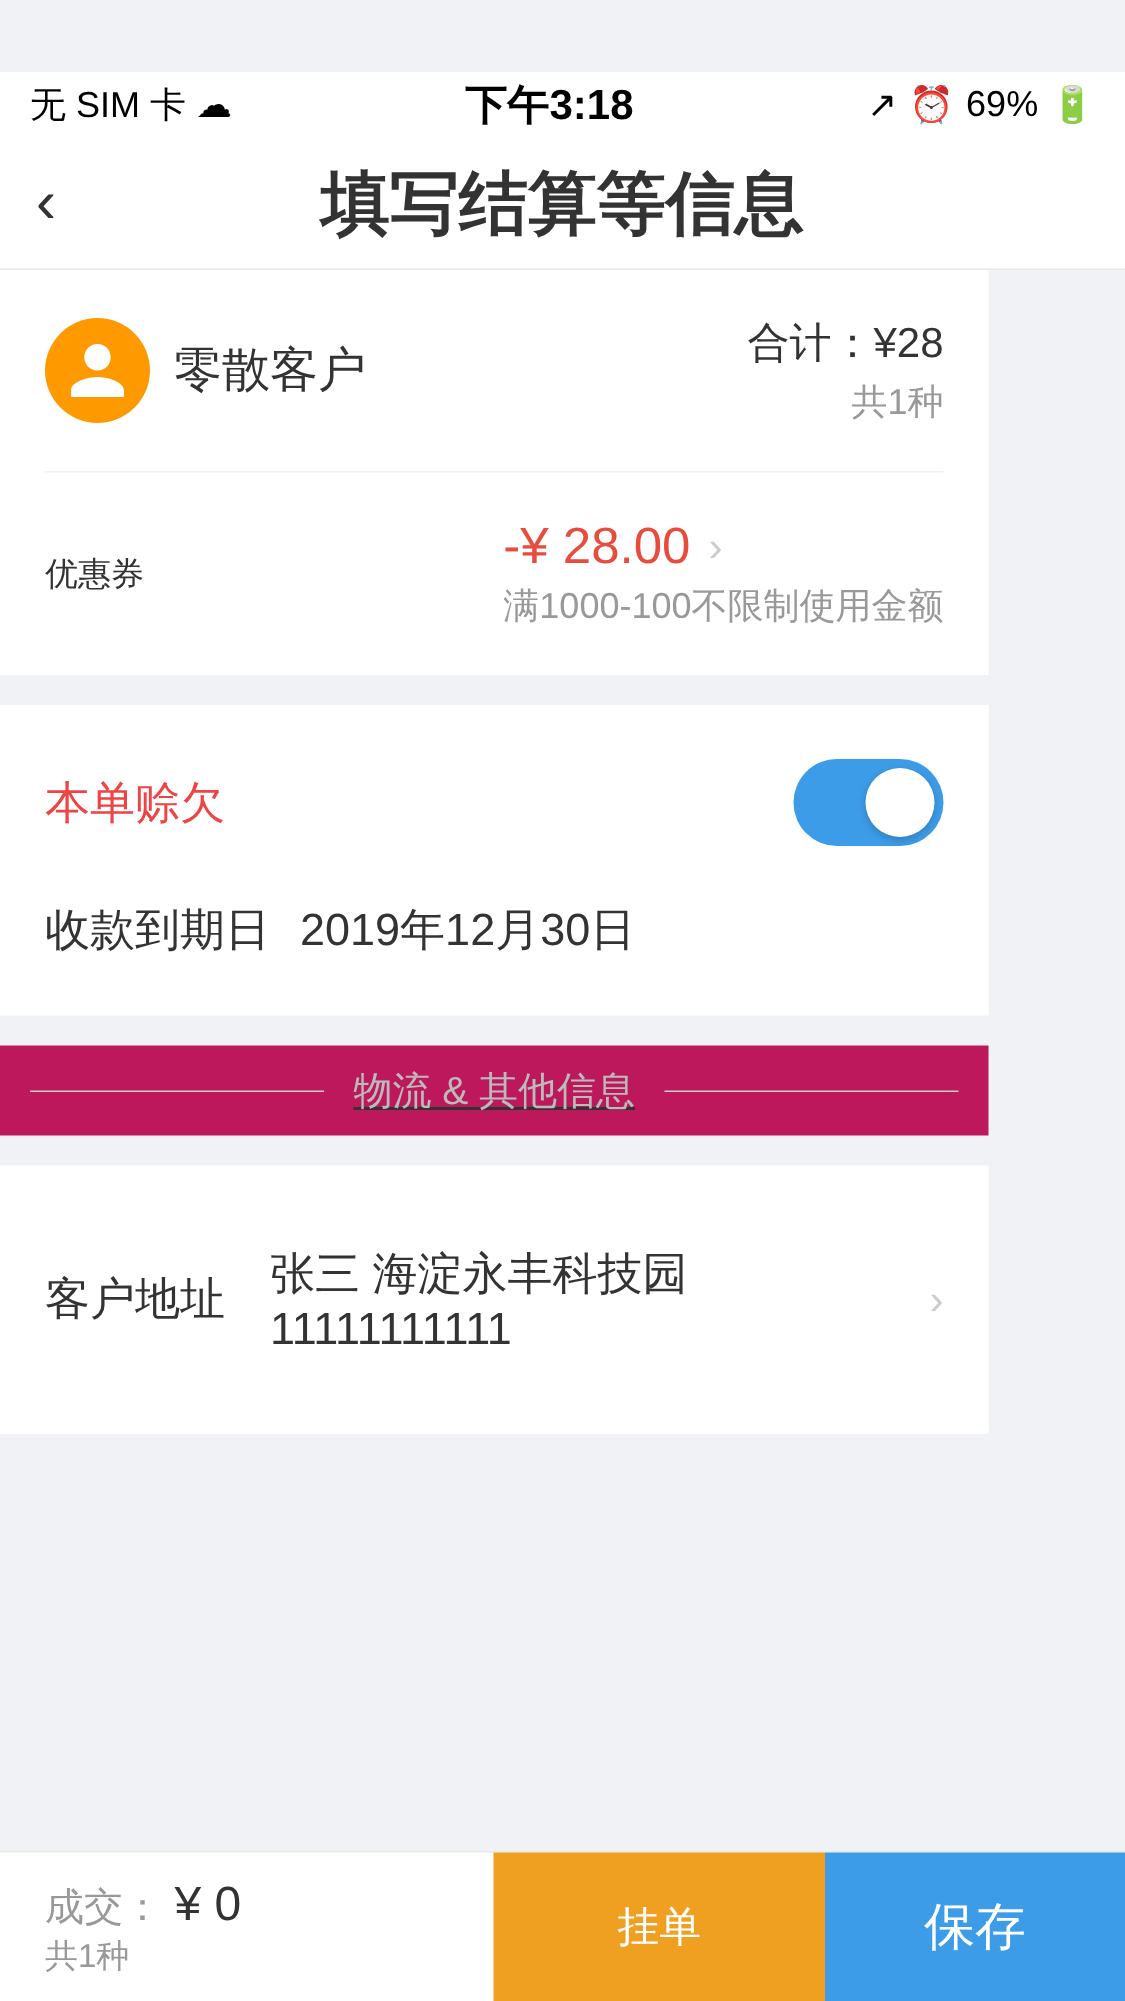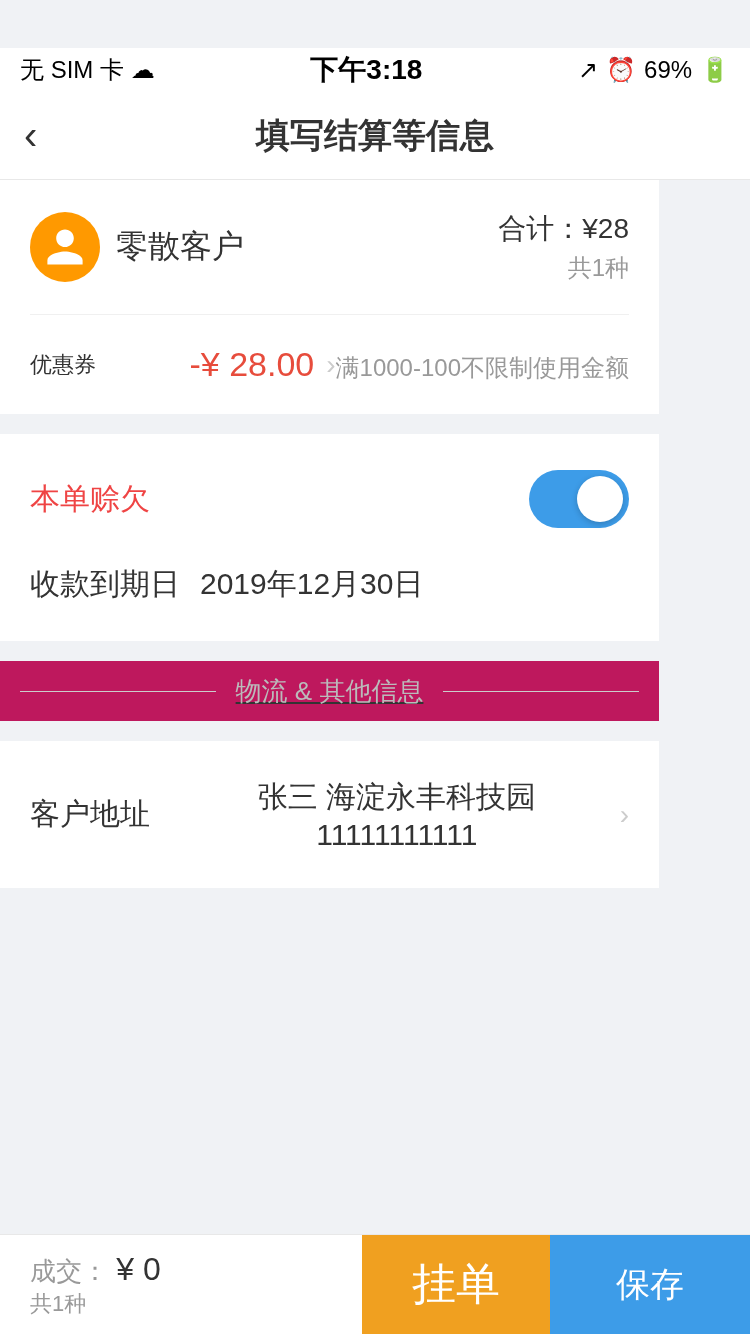--- a/index.html
+++ b/index.html
@@ -42,21 +42,21 @@
       border-bottom: 1px solid #e8e8e8;
     }
     .nav-back {
       position: absolute;
       left: 24px;
       font-size: 40px;
       color: #333;
       cursor: pointer;
     }
     .nav-title {
-      font-size: 34px;
+      font-size: 46px;
       font-weight: 600;
       color: #333;
     }
 
     
     .content {
       width: 659px;
       background: #f0f2f5;
     }
 
@@ -195,23 +195,22 @@
       flex: 1;
       height: 1px;
       background: #ccc;
       margin: 0 20px;
     }
     .logistics-label { font-size: 26px; color: #bbb; white-space: nowrap; }
 
     
     .address-section {
       background: #fff;
-      padding: 0 30px;
-      margin-bottom: 20px;
-      text-align: center;
+      padding: 16px 30px;
+      margin-bottom: 20px;
     }
     .address-row {
       display: flex;
       align-items: center;
       justify-content: space-between;
       padding: 36px 0;
     }
     .address-label { font-size: 30px; color: #333; margin-right: 30px; flex-shrink: 0; }
     .address-value { font-size: 30px; color: #333; flex: 1; }
 
@@ -228,25 +227,25 @@
       border-top: 1px solid #e8e8e8;
     }
     .bottom-info {
       flex: 1;
       padding: 0 30px;
     }
     .bottom-deal { font-size: 26px; color: #999; text-align: center; }
     .bottom-deal-val { font-size: 32px; color: #333; font-weight: 500; }
     .bottom-count { font-size: 22px; color: #999; }
     .btn-hold {
-      width: 188px;
+      width: 221px;
       height: 100px;
       background: #f0a020;
       color: #fff;
-      font-size: 44px;
+      font-size: 28px;
       border: none;
       cursor: pointer;
       display: flex;
       align-items: center;
       justify-content: center;
     }
     .btn-save {
       width: 200px;
       height: 100px;
       background: #3d9ce8;
@@ -295,21 +294,21 @@
         <span class="customer-name">零散客户</span>
       </div>
       <div class="customer-right">
         <div class="customer-total">合计：¥28</div>
         <div class="customer-count">共1种</div>
       </div>
     </div>
 
     <div class="row-item">
       <span class="row-label">优惠券</span>
-      <div style="text-align:right; display:flex; flex-direction:row; align-items:flex-end;">
+      <div style="text-align:right; display:flex; flex-direction:column; ">
         <div style="display:flex; align-items:center; gap:6px;">
           <span class="row-value-red">-¥ 28.00</span>
           <span class="chevron">›</span>
         </div>
         <div class="row-sub">满1000-100不限制使用金额</div>
       </div>
     </div>
   </div>
 
 

